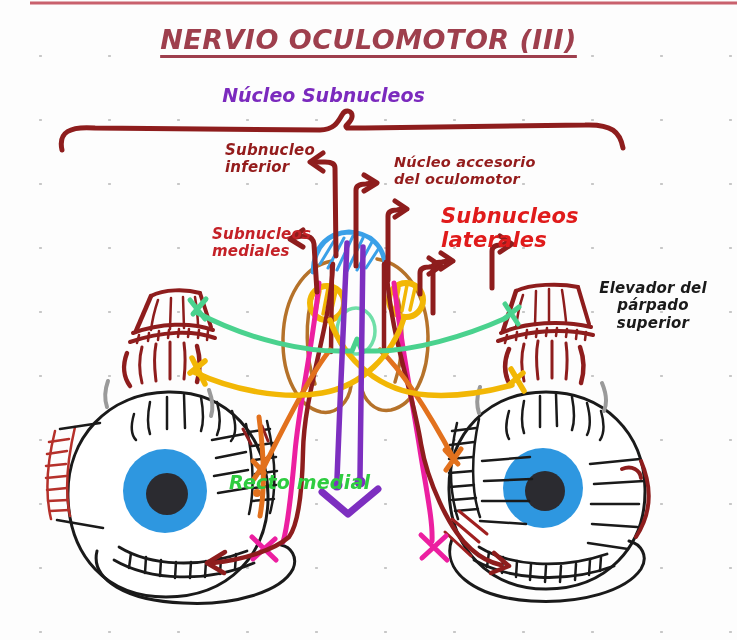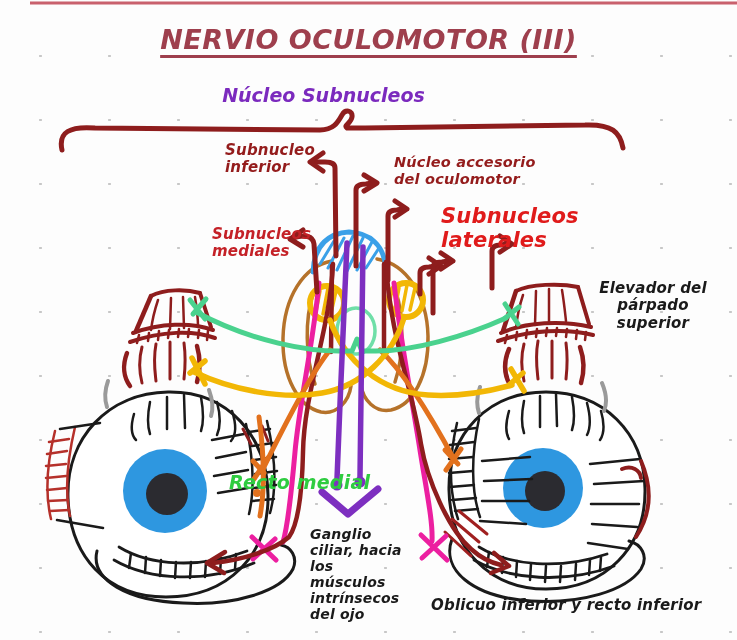--- a/index.html
+++ b/index.html
@@ -238,17 +238,15 @@
 
   <div class="lbl dkred" style="left:394px;top:154px;width:172px;font-size:14.5px;">Núcleo accesorio del oculomotor</div>
 
   <div class="lbl brightred" style="left:441px;top:204px;width:140px;font-size:21px;">Subnucleos laterales</div>
 
   <div class="lbl black" style="left:596px;top:280px;width:114px;font-size:15px;text-align:center;">Elevador del párpado superior</div>
 
 
   <div class="lbl green" style="left:229px;top:472px;white-space:nowrap;font-size:19px;text-align:right;">Recto medial</div>
 
-  <div class="lbl black" style="left:310px;top:526px;width:96px;font-size:14px;font-weight:bold;">Ganglio ciliar, hacia los músculos intrínsecos del ojo</div>
-
-  <div class="lbl black" style="left:431px;top:597px;white-space:nowrap;font-size:15px;">Oblicuo inferior y recto inferior</div>
+
 
 </div>
 
 </body></html>

